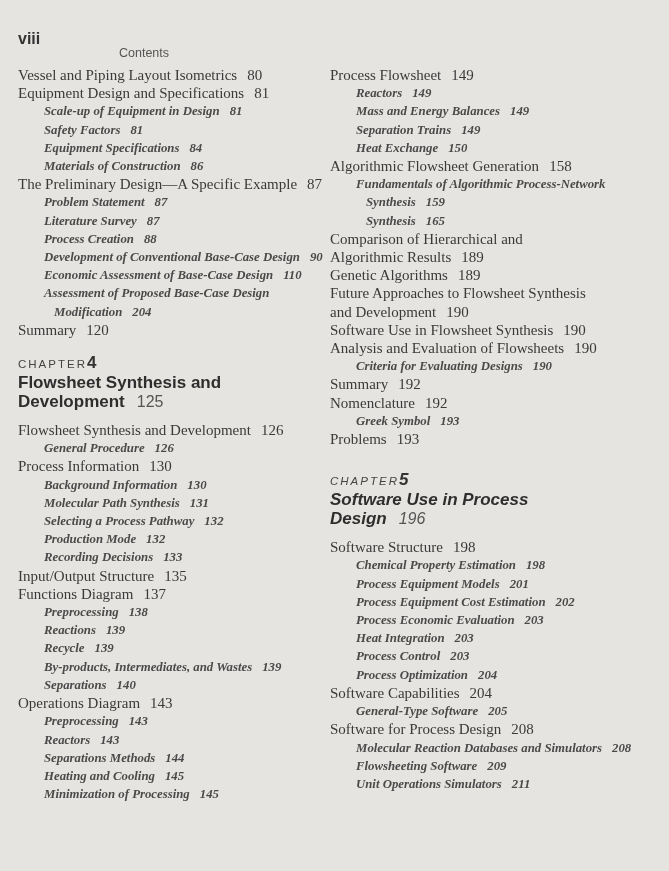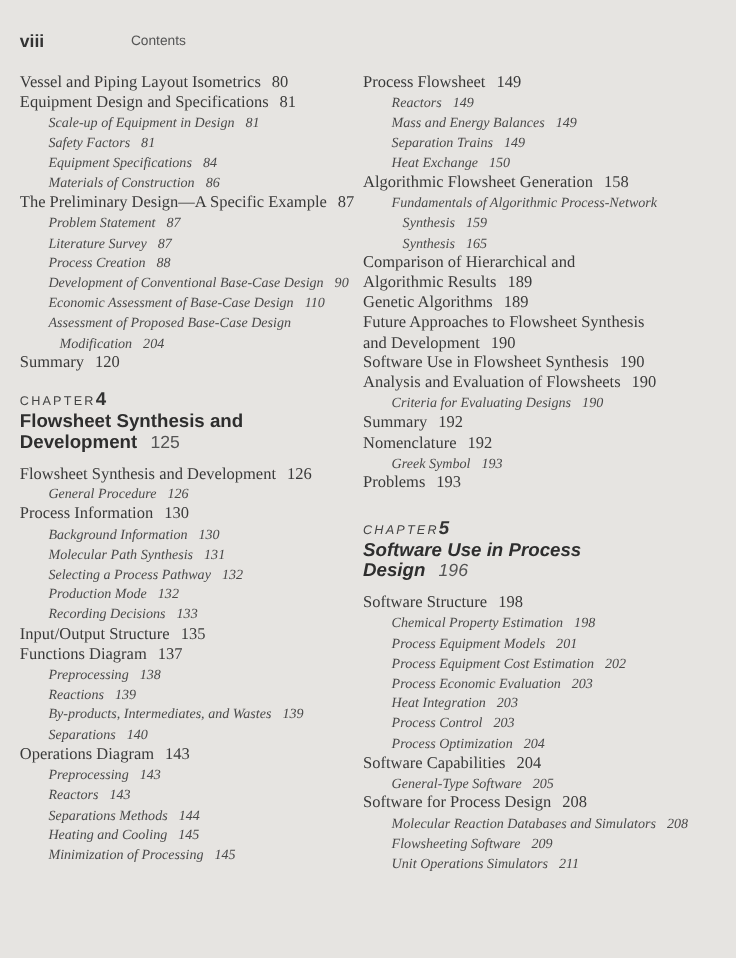--- a/index.html
+++ b/index.html
@@ -11,36 +11,36 @@
   }
   .page-header {
     position:absolute; left:18px; top:30px; height:16px;
     font-family:"Liberation Sans", sans-serif;
   }
   .page-num {
     position:absolute; left:0; top:0;
     font-weight:bold; font-size:16px; color:#333;
   }
   .running-head {
-    position:absolute; left:101px; top:0; width:120px;
+    position:absolute; left:101px; top:16px; width:120px;
     font-size:12.5px; color:#555;
   }
   .col {
     position:absolute; top:66px;
     font-family:"Liberation Serif", serif;
   }
   .col-left { left:18px; width:300px; }
   .col-right { left:330px; width:330px; }
   .entry {
     font-size:15px; line-height:18.2px; color:#3a3a3a;
     white-space:nowrap;
   }
   .sub {
     font-style:italic; font-size:12.8px; line-height:18.2px;
-    color:#4a4a4a; padding-left:26px; white-space:nowrap;
+    color:#4a4a4a; padding-left:26px; white-space:nowrap;font-weight:bold;
   }
   .sub .cont { display:block; padding-left:10px; }
   .pg { margin-left:10px; }
   .sub .pg { margin-left:10px; }
   .chapter { margin-top:14px; margin-bottom:6px; font-family:"Liberation Sans", sans-serif; }
   .chapter-label {
     font-size:11.5px; letter-spacing:2px; color:#444;
   }
   .chapter-num { font-weight:bold; font-size:17px; color:#333; letter-spacing:0; }
   .chapter-title {
@@ -85,20 +85,21 @@
   <div class="entry"><span>Process Information</span><span class="pg">130</span></div>
   <div class="sub"><span>Background Information</span><span class="pg">130</span></div>
   <div class="sub"><span>Molecular Path Synthesis</span><span class="pg">131</span></div>
   <div class="sub"><span>Selecting a Process Pathway</span><span class="pg">132</span></div>
   <div class="sub"><span>Production Mode</span><span class="pg">132</span></div>
   <div class="sub"><span>Recording Decisions</span><span class="pg">133</span></div>
   <div class="entry"><span>Input/Output Structure</span><span class="pg">135</span></div>
   <div class="entry"><span>Functions Diagram</span><span class="pg">137</span></div>
   <div class="sub"><span>Preprocessing</span><span class="pg">138</span></div>
   <div class="sub"><span>Reactions</span><span class="pg">139</span></div>
+  <div class="sub"><span>Recycle</span><span class="pg">139</span></div>
   <div class="sub"><span>By-products, Intermediates, and Wastes</span><span class="pg">139</span></div>
   <div class="sub"><span>Separations</span><span class="pg">140</span></div>
   <div class="entry"><span>Operations Diagram</span><span class="pg">143</span></div>
   <div class="sub"><span>Preprocessing</span><span class="pg">143</span></div>
   <div class="sub"><span>Reactors</span><span class="pg">143</span></div>
   <div class="sub"><span>Separations Methods</span><span class="pg">144</span></div>
   <div class="sub"><span>Heating and Cooling</span><span class="pg">145</span></div>
   <div class="sub"><span>Minimization of Processing</span><span class="pg">145</span></div>
 </div>
 

